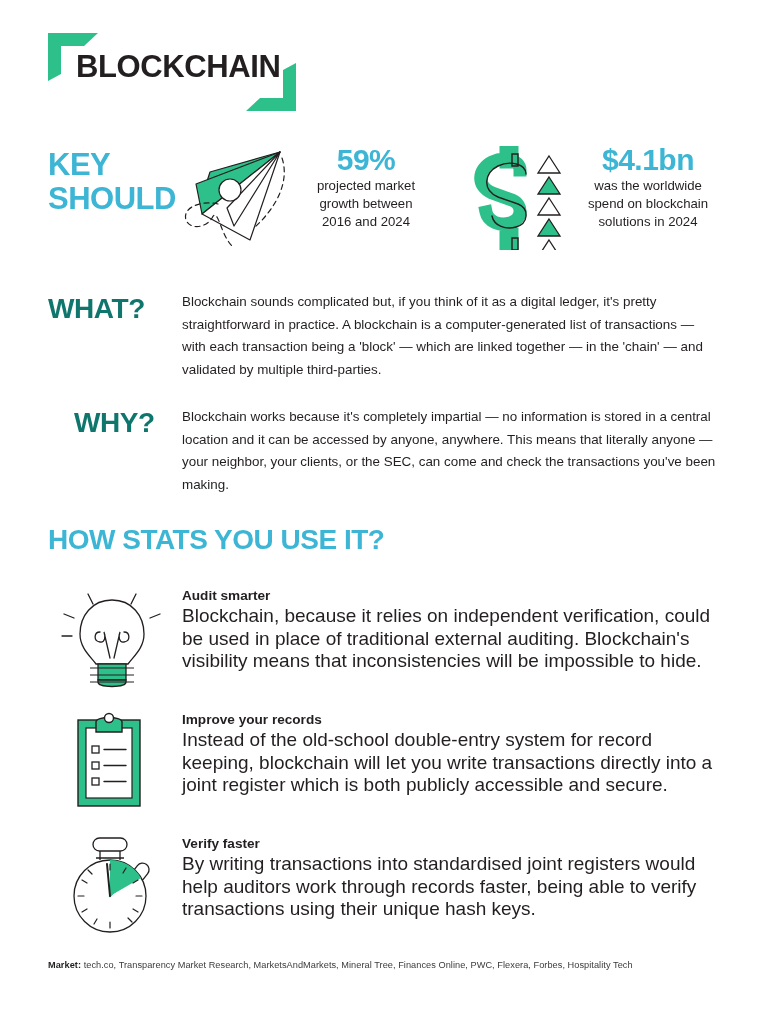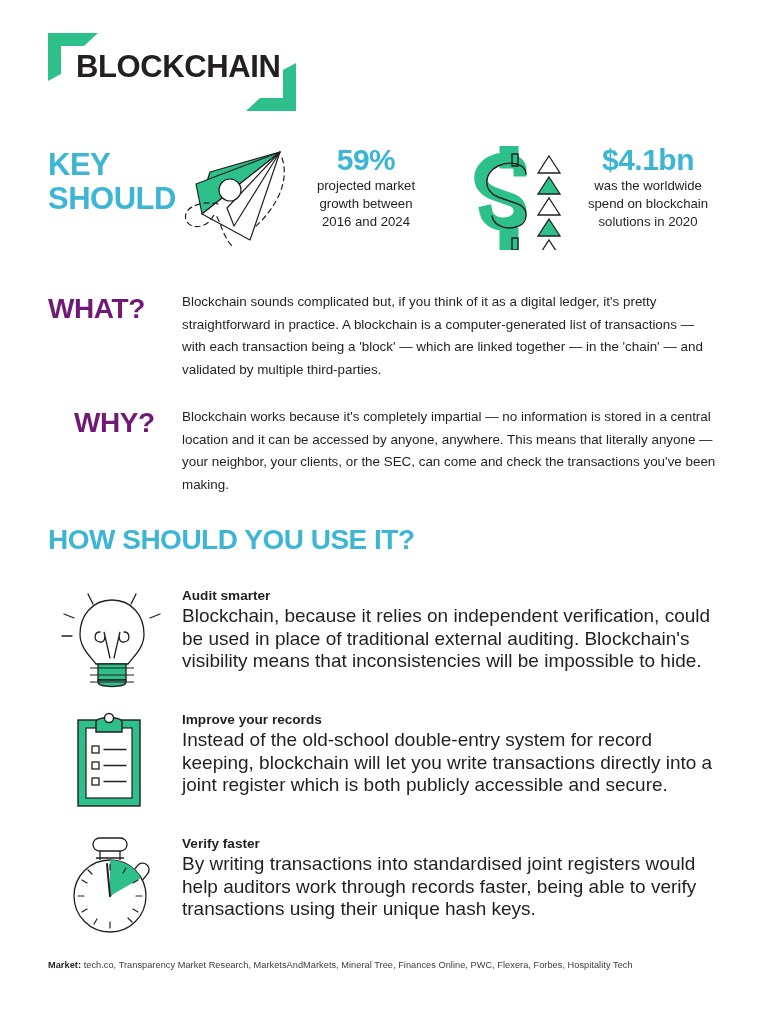--- a/index.html
+++ b/index.html
@@ -39,21 +39,21 @@
   .stat-num {
     font-size: 30px; font-weight: 700; color: #3db5d4;
     letter-spacing: -0.5px; line-height: 34px;
   }
   .stat-desc { font-size: 13.2px; line-height: 18px; color: #231f20; }
   .stat1 { left: 300px; top: 143px; width: 132px; }
   .stat2 { left: 570px; top: 143px; width: 156px; }
 
   
   .qa { position: absolute; }
-  .qa-label { font-size: 28px; font-weight: 700; color: #701a75; letter-spacing: -0.4px; }
+  .qa-label { font-size: 28px; font-weight: 700; color: #0f766e; letter-spacing: -0.4px; }
   .qa-body {
     position: absolute; left: 182px; width: 538px;
     font-size: 13.4px; line-height: 22.5px; color: #231f20;
   }
   .what-label { left: 48px; top: 293px; }
   .what-body { top: 291px; }
   .why-label { left: 48px; top: 407px; margin-left: 26px; }
   .why-body { top: 406px; }
 
   
@@ -148,31 +148,31 @@
         <polygon points="11,84 22,101 0,101" fill="#ffffff" stroke="#231f20" stroke-width="1.3"></polygon>
       </g>
     </svg>
   </div>
 
   <div class="stat-block stat2">
     <div class="stat-num">$4.1bn</div>
     <div class="stat-desc">
       <div>was the worldwide</div>
       <div>spend on blockchain</div>
-      <div>solutions in 2020</div>
+      <div>solutions in 2024</div>
     </div>
   </div>
 
   <div class="qa qa-label what-label">WHAT?</div>
   <div class="qa-body what-body">Blockchain sounds complicated but, if you think of it as a digital ledger, it's pretty straightforward in practice. A blockchain is a computer-generated list of transactions — with each transaction being a 'block' — which are linked together — in the 'chain' — and validated by multiple third-parties.</div>
 
   <div class="qa qa-label why-label">WHY?</div>
   <div class="qa-body why-body">Blockchain works because it's completely impartial — no information is stored in a central location and it can be accessed by anyone, anywhere. This means that literally anyone — your neighbor, your clients, or the SEC, can come and check the transactions you've been making.</div>
 
-  <div class="how-heading">HOW SHOULD YOU USE IT?</div>
+  <div class="how-heading">HOW STATS YOU USE IT?</div>
 
   <div class="tip tip1">
     <div class="tip-icon">
       <svg width="104" height="100" viewBox="0 0 104 100">
         <g fill="none" stroke="#231f20" stroke-width="1.3" stroke-linecap="round">
           <path d="M52 12 C32 12, 20 28, 20 46 C20 60, 30 68, 36 76 L68 76 C74 68, 84 60, 84 46 C84 28, 72 12, 52 12 Z" fill="#ffffff"></path>
           <path d="M40 44 C34 44, 33 53, 40 54 C45 55, 46 48, 44 44 L50 70"></path>
           <path d="M64 44 C70 44, 71 53, 64 54 C59 55, 58 48, 60 44 L54 70"></path>
           <path d="M28 6 L33 16 M76 6 L71 16 M4 26 L14 30 M100 26 L90 30 M2 48 L12 48"></path>
         </g>

